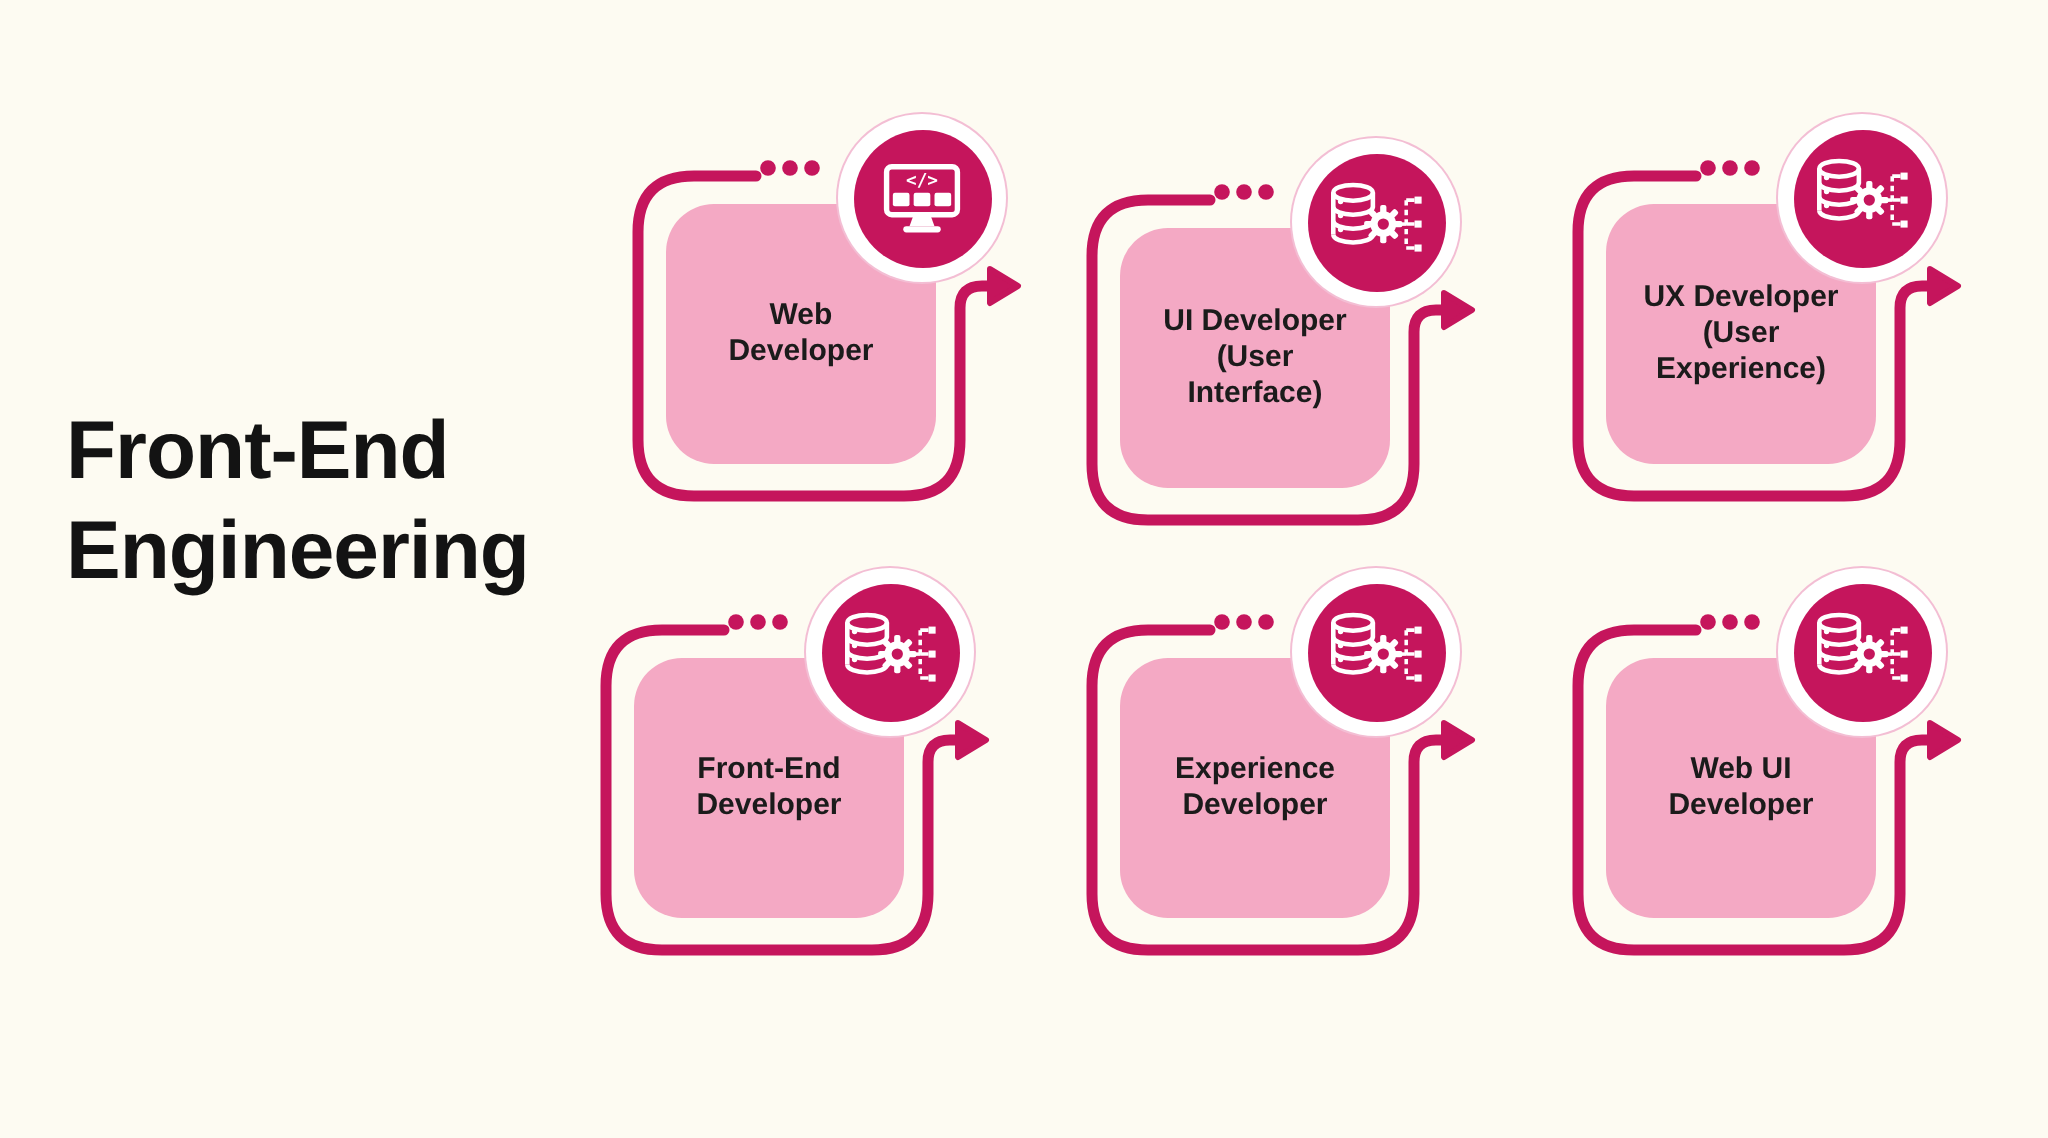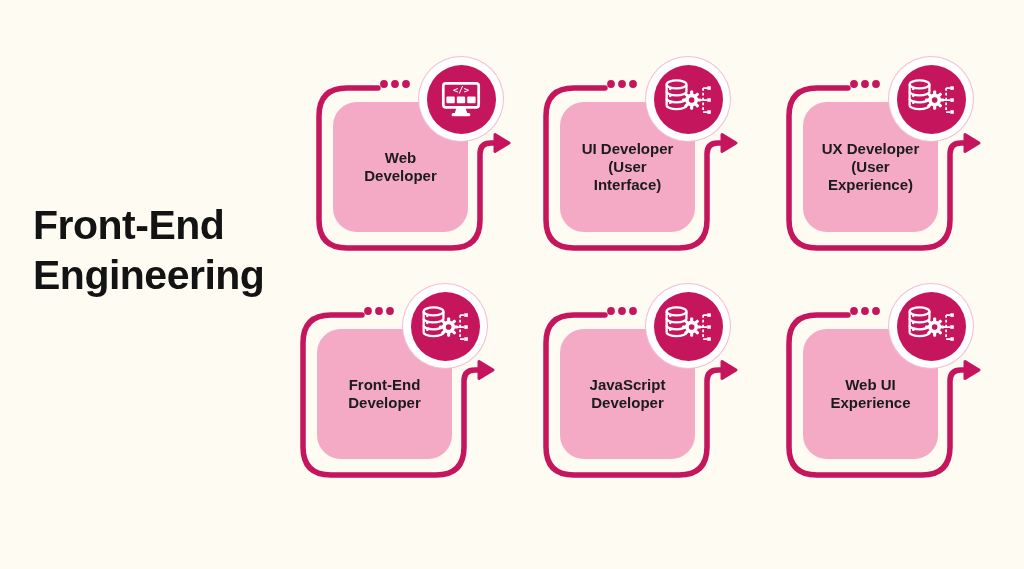--- a/index.html
+++ b/index.html
@@ -135,21 +135,21 @@
       <span class="badge-core">
         <svg width="50" height="50" viewBox="0 0 48 48">
             <use href="#icon-monitor"></use>
           </svg>
       </span>
     </div>
     <div class="card-label">Web
 Developer</div>
   </div>
 
-  <div class="card" style="left:543px; top:57px">
+  <div class="card" style="left:543px; top:69px">
     <svg class="card-frame" width="200" height="200">
         <use href="#frame"></use>
       </svg>
     <div class="card-fill"></div>
     <div class="icon-badge">
       <span class="badge-core">
         <svg width="50" height="50" viewBox="0 0 48 48">
             <use href="#icon-database"></use>
           </svg>
       </span>
@@ -197,33 +197,33 @@
         <use href="#frame"></use>
       </svg>
     <div class="card-fill"></div>
     <div class="icon-badge">
       <span class="badge-core">
         <svg width="50" height="50" viewBox="0 0 48 48">
             <use href="#icon-database"></use>
           </svg>
       </span>
     </div>
-    <div class="card-label">JavaScript
+    <div class="card-label">Experience
 Developer</div>
   </div>
 
   <div class="card" style="left:786px; top:284px">
     <svg class="card-frame" width="200" height="200">
         <use href="#frame"></use>
       </svg>
     <div class="card-fill"></div>
     <div class="icon-badge">
       <span class="badge-core">
         <svg width="50" height="50" viewBox="0 0 48 48">
             <use href="#icon-database"></use>
           </svg>
       </span>
     </div>
     <div class="card-label">Web UI
-Experience</div>
+Developer</div>
   </div>
 
 </div>
 
 </body></html>

